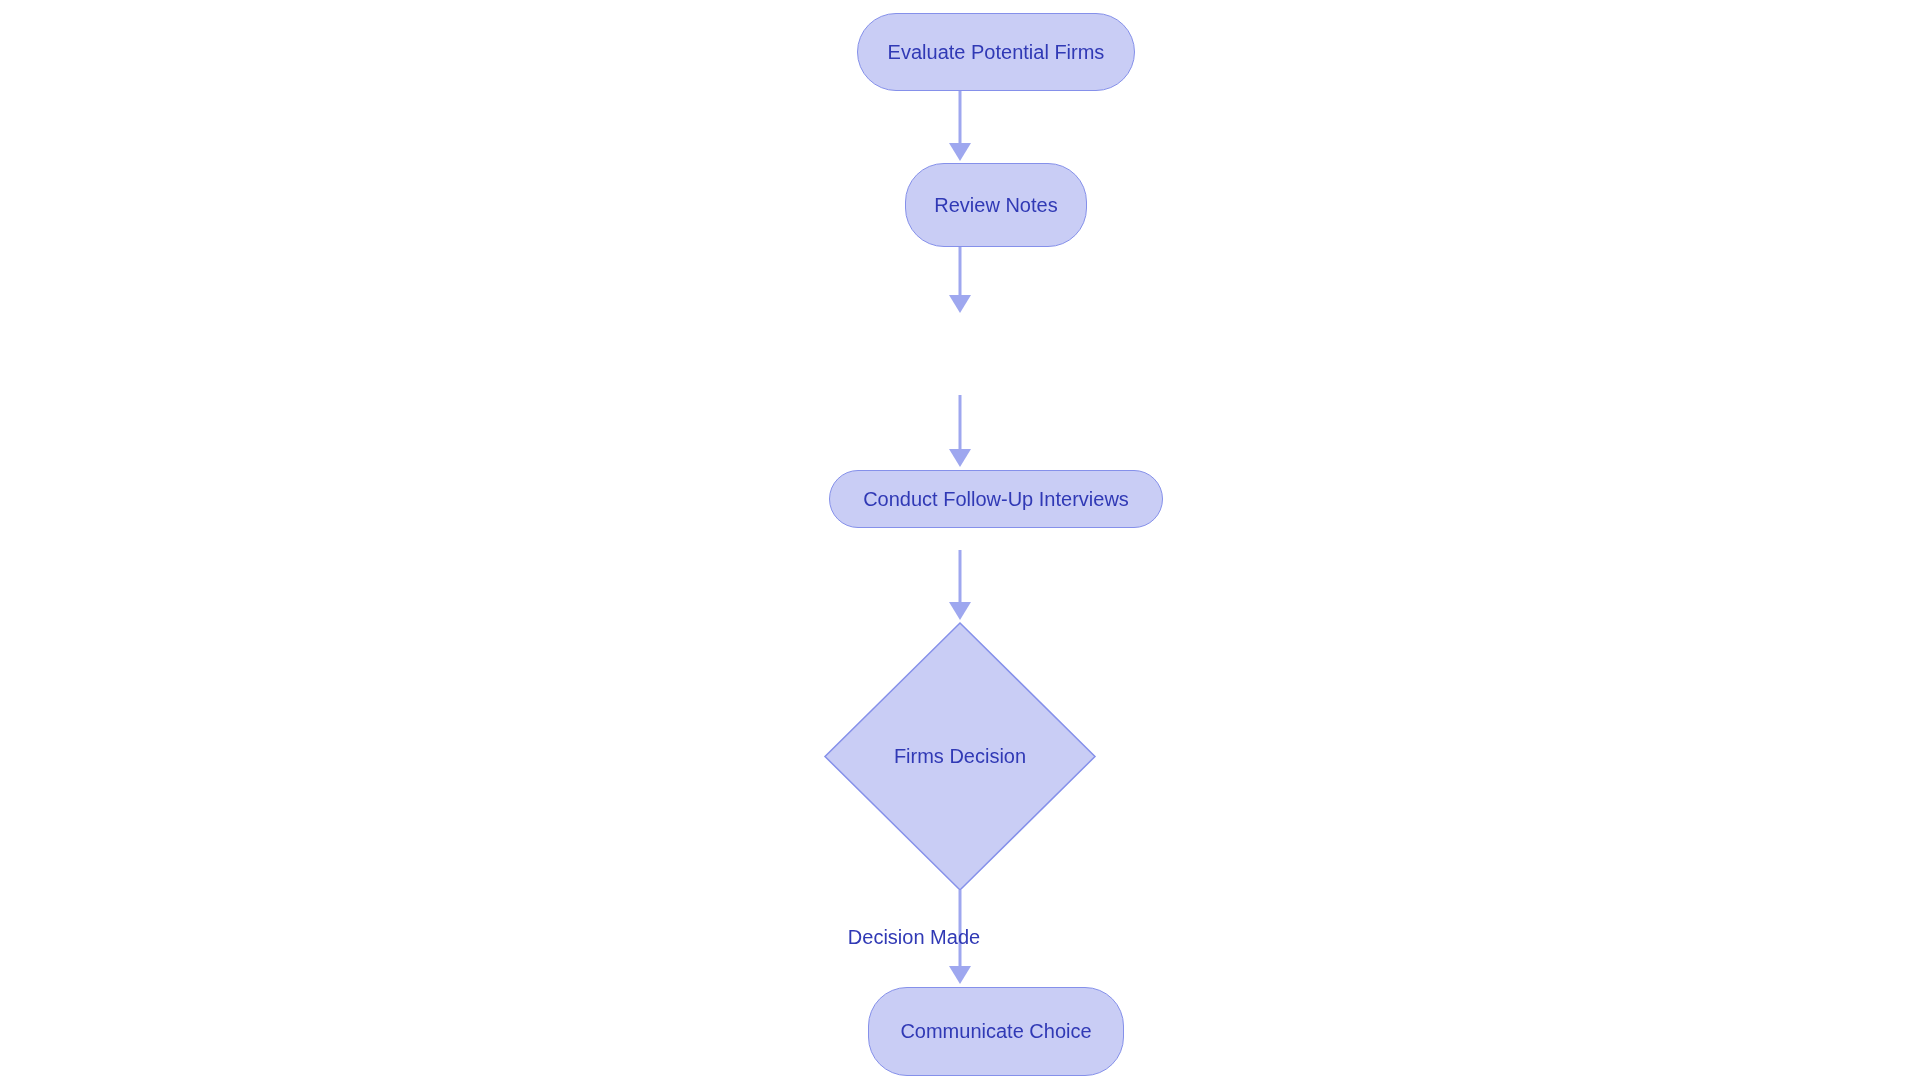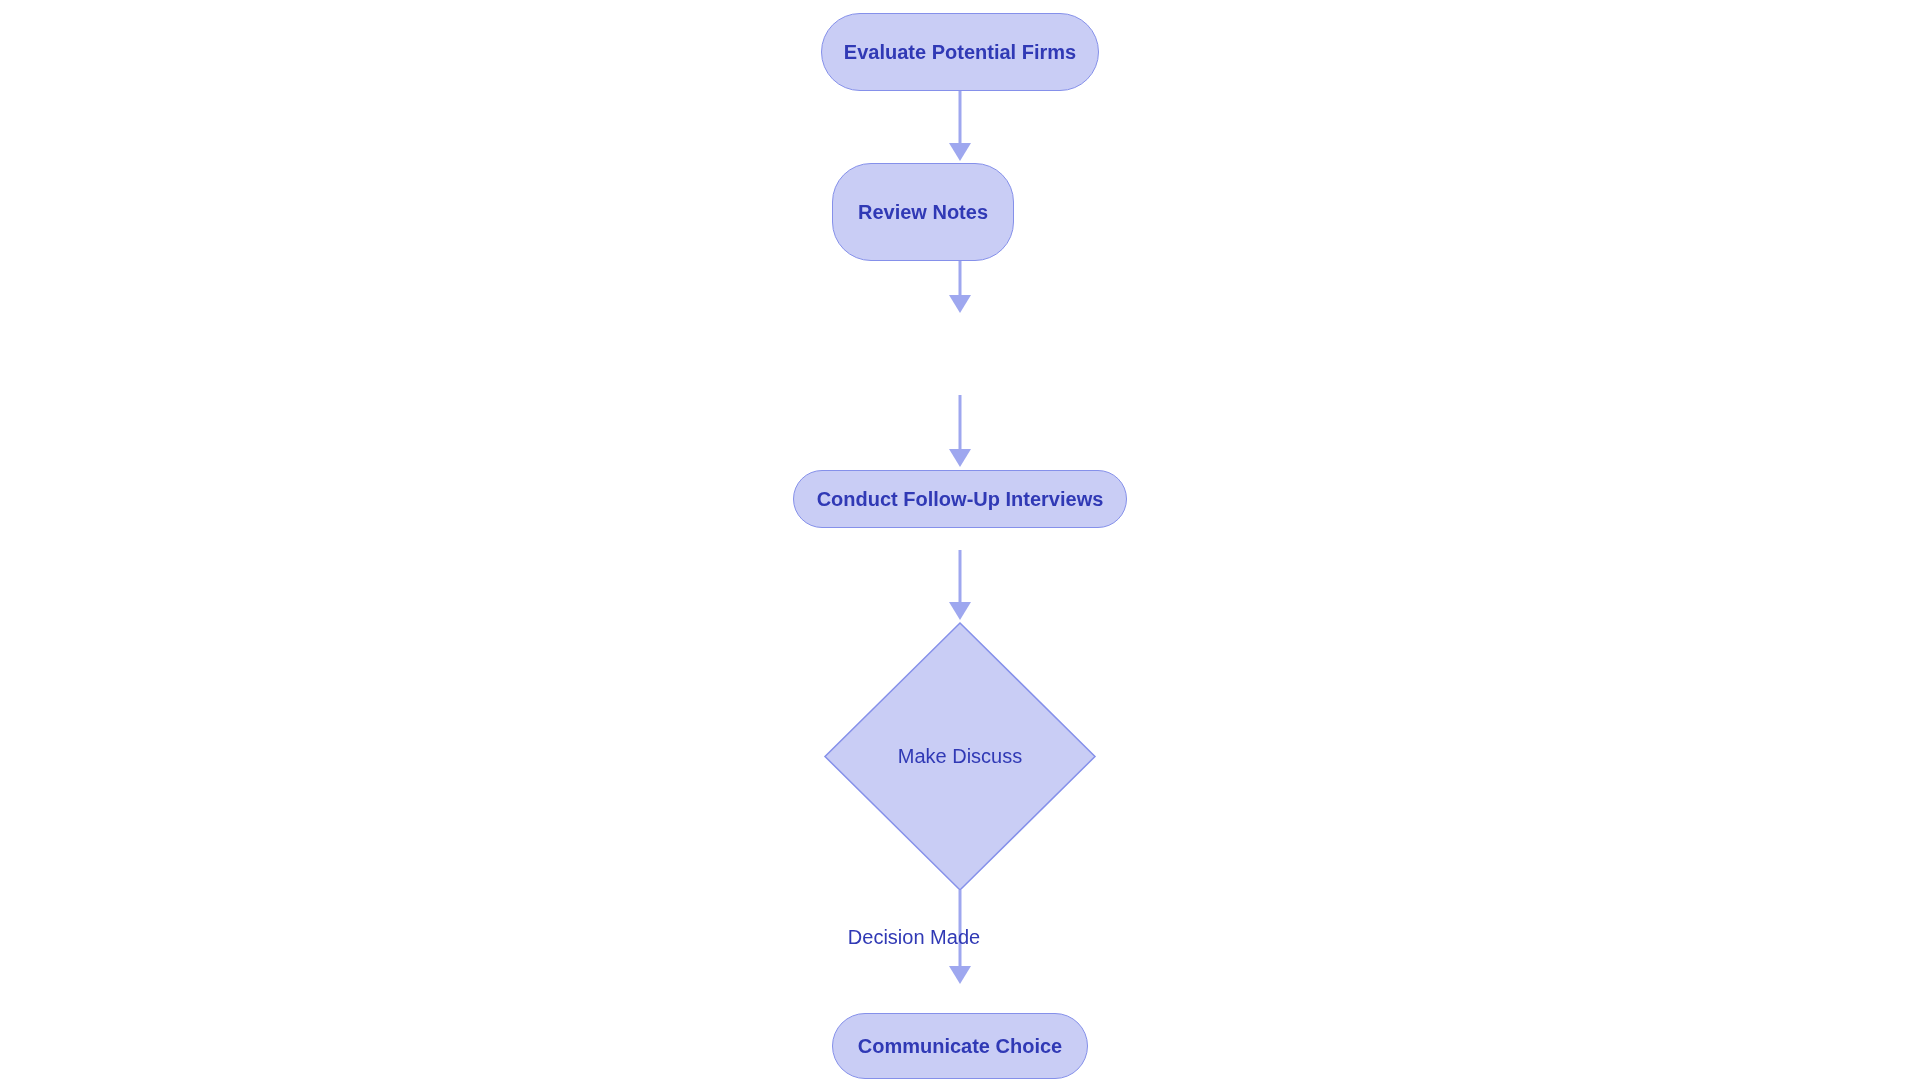--- a/index.html
+++ b/index.html
@@ -24,29 +24,30 @@
   #edge-layer{
     position:absolute;left:0;top:0;width:1920px;height:1083px;
   }
   .node{
     position:absolute;
     display:flex;align-items:center;justify-content:center;
     background:var(--node-fill);
     border:1.5px solid var(--node-border);
     color:var(--text);
     font-size:20px;
-    font-weight:700;
+    font-weight:400;
     text-align:center;
     border-radius:39px;
+    margin-left:36px;
   }
   .n1{left:821px;top:13px;width:278px;height:78px;}
-  .n2{left:832px;top:163px;width:182px;height:98px;}
+  .n2{left:869px;top:163px;width:182px;height:84px;}
   .n3{left:847px;top:315px;width:226px;height:80px;}
   .n4{left:793px;top:470px;width:334px;height:58px;}
-  .n5{left:832px;top:1013px;width:256px;height:66px;}
+  .n5{left:832px;top:987px;width:256px;height:89px;}
   .diamond-label{
     position:absolute;
     left:825px;top:623px;width:270px;height:267px;
     display:flex;align-items:center;justify-content:center;
     color:var(--text);
     font-size:20px;font-weight:500;
     background:transparent;border:none;border-radius:0;
   }
   .edge-label{
     position:absolute;
@@ -98,21 +99,21 @@
   <div class="node n2">
     <span>Review Notes</span>
   </div>
 
 
   <div class="node n4">
     <span>Conduct Follow-Up Interviews</span>
   </div>
 
   <div class="diamond-label">
-    <span>Make Discuss</span>
+    <span>Firms Decision</span>
   </div>
 
   <div class="edge-label">
     <span>Decision Made</span>
   </div>
 
   <div class="node n5">
     <span>Communicate Choice</span>
   </div>
 

